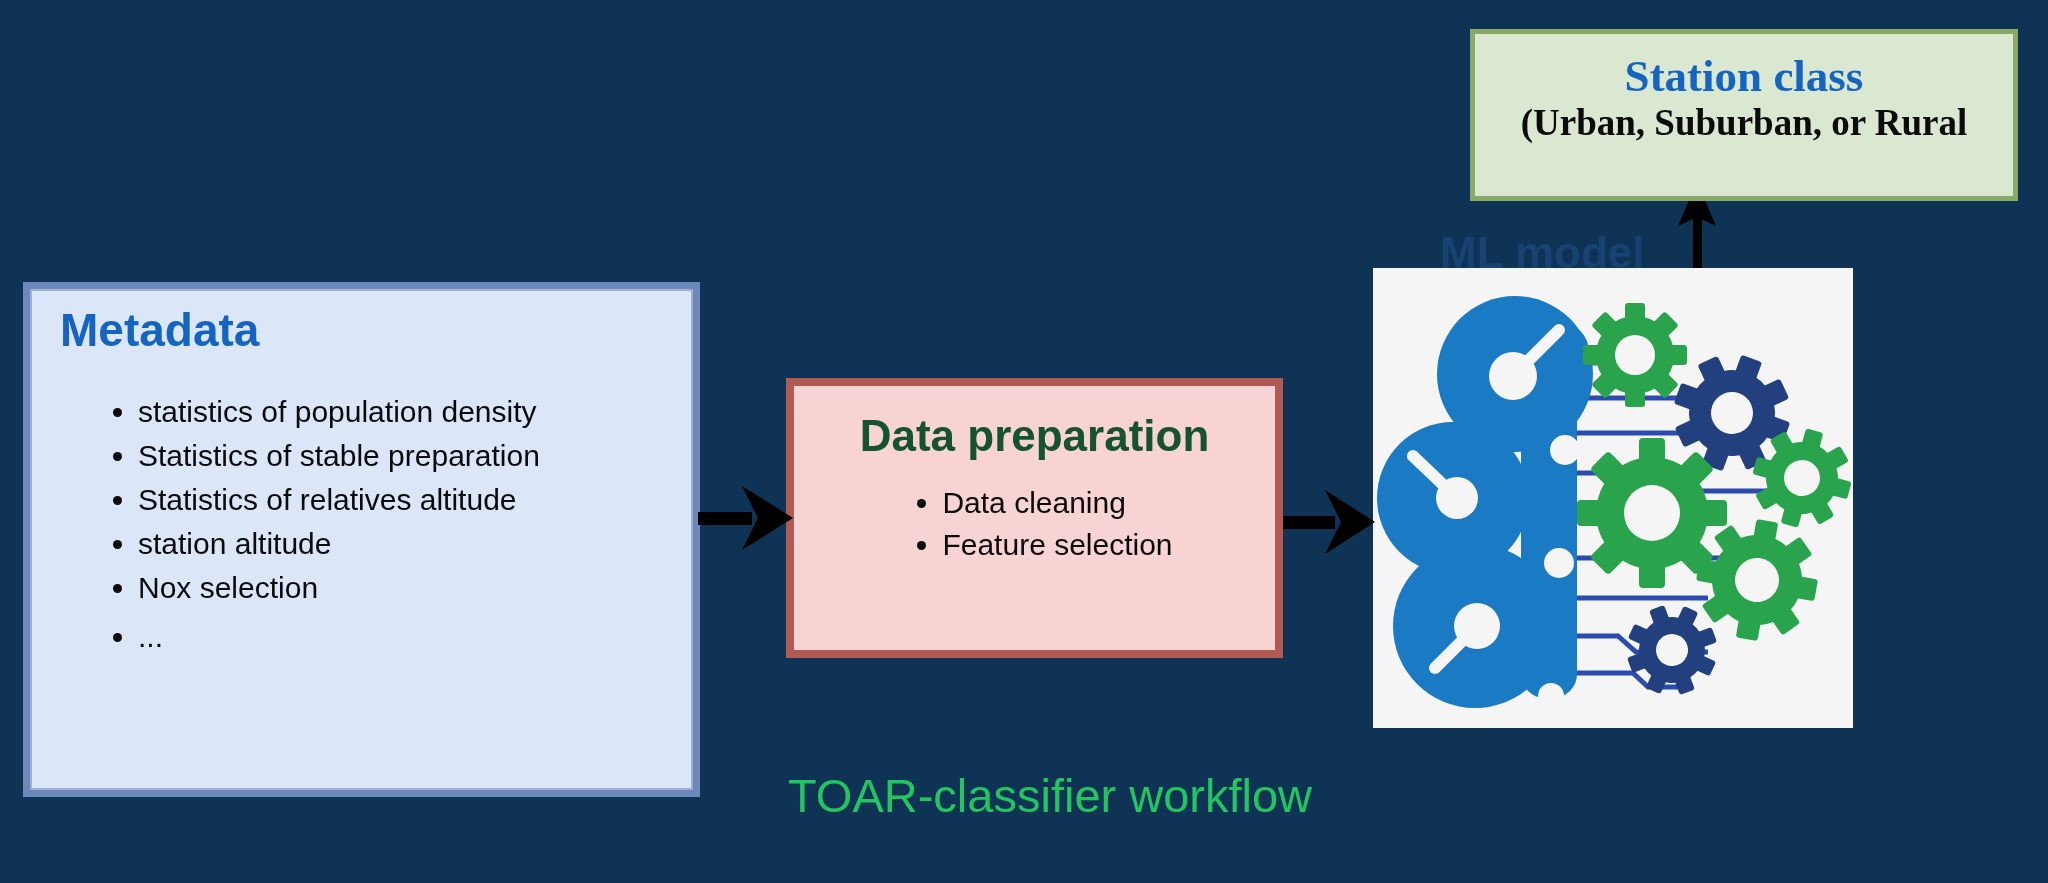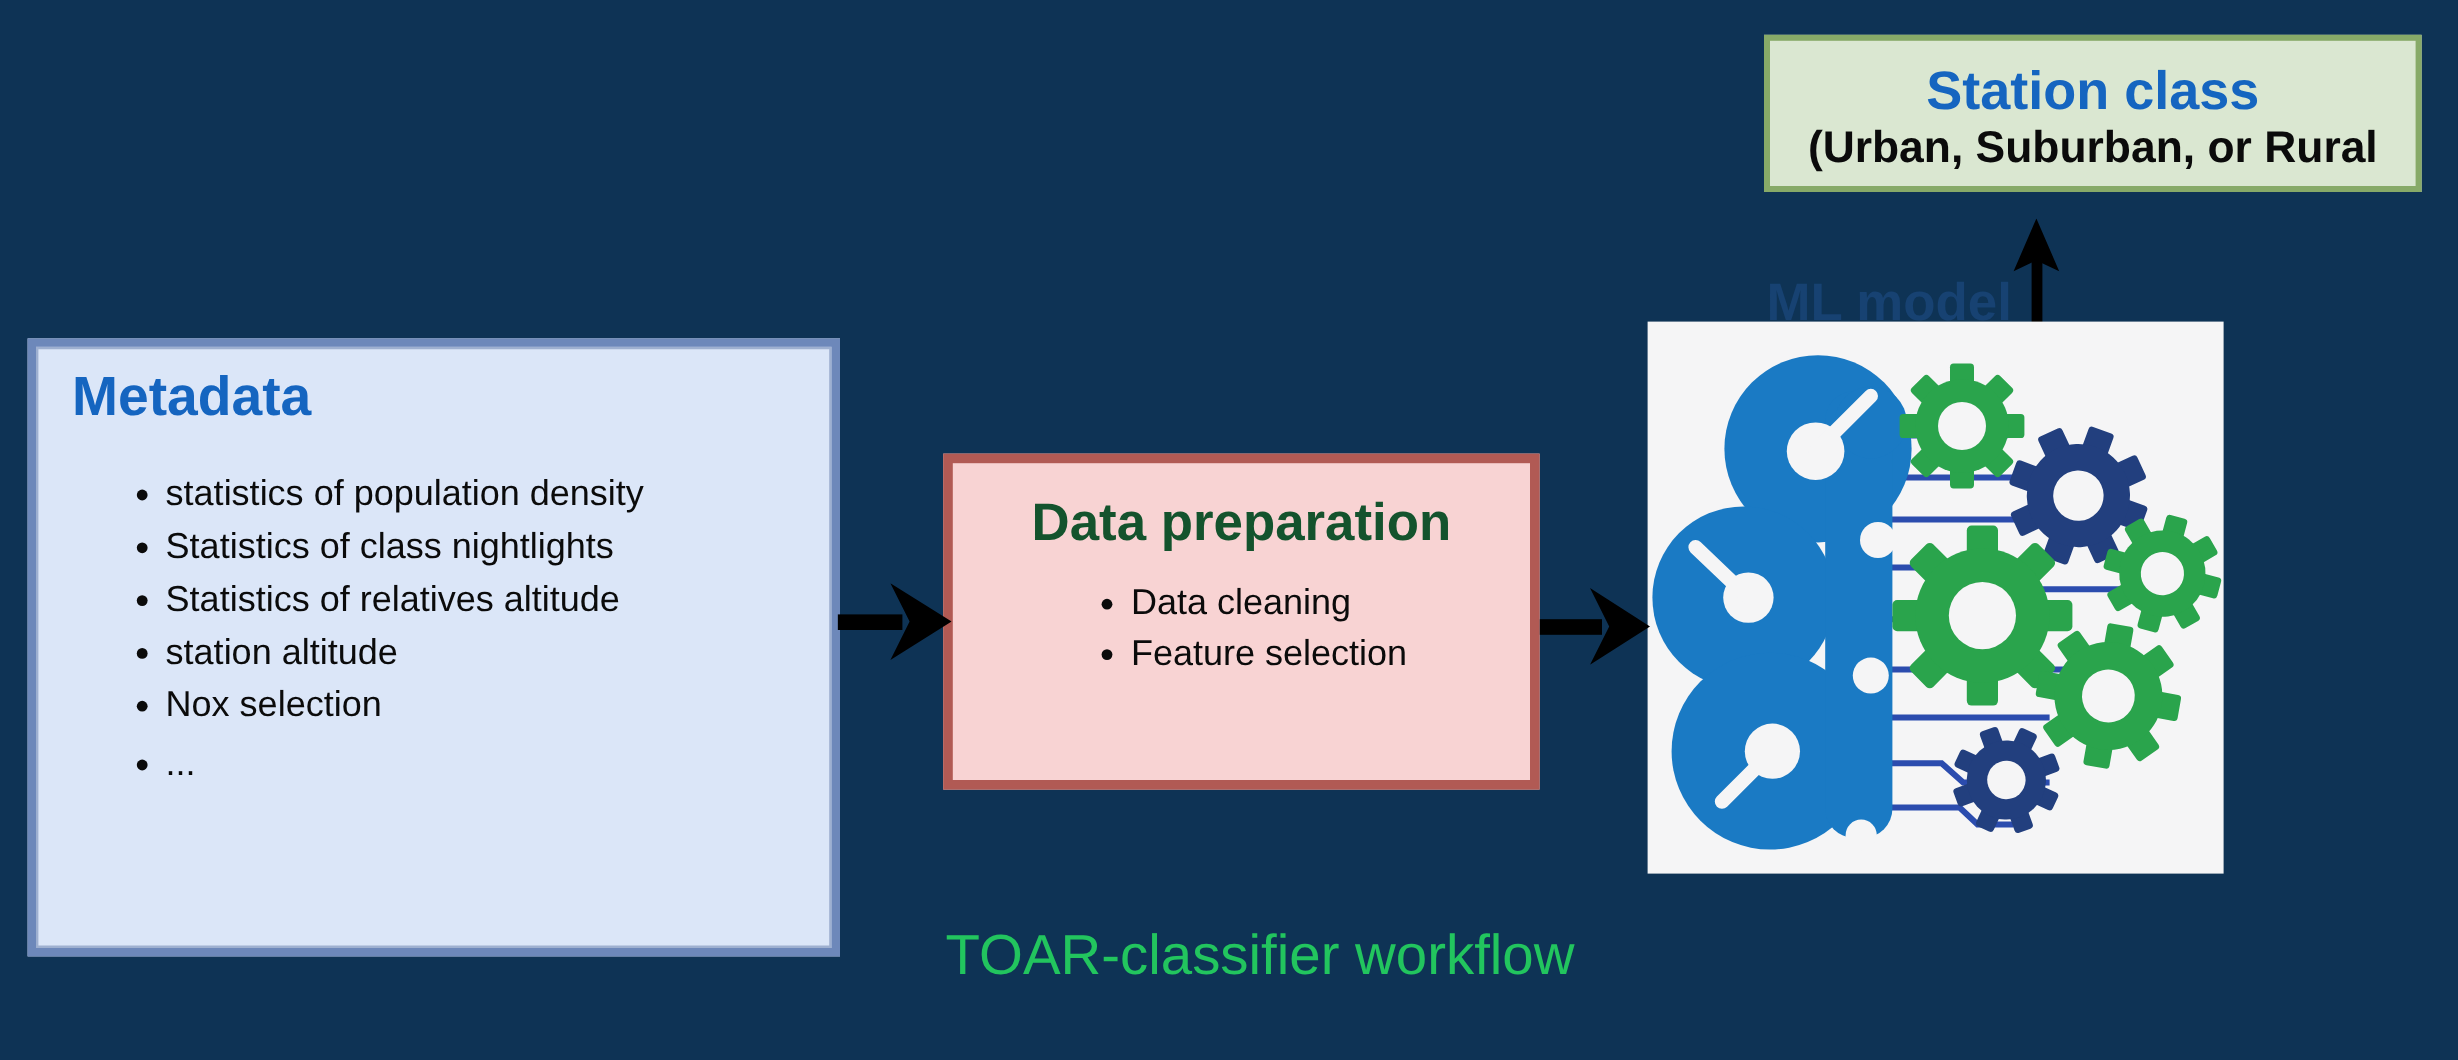--- a/index.html
+++ b/index.html
@@ -58,44 +58,45 @@
     text-align: left;
     margin: 26px 0 0 0;
     padding-left: 46px;
     font-size: 30px;
     color: #0b0b0b;
   }
   .dataprep-box li { margin-bottom: 8px; line-height: 34px; }
 
   
   .station-box {
-    left: 1470px; top: 29px; width: 548px; height: 131px;
+    left: 1470px; top: 29px; width: 548px; height: 172px;
     background: #dae7d1;
     border: 5px solid #87aa68;
     z-index: 2;
     text-align: center;
+    font-family: Liberation Serif, serif;
   }
   .station-box h2 {
     margin: 18px 0 0 0;
     font-size: 45px;
     line-height: 48px;
     color: #1565c0;
     font-weight: bold;
   }
   .station-box .subtitle {
     margin: 2px 0 0 0;
     font-size: 37px;
     line-height: 42px;
     color: #0b0b0b;
     font-weight: bold;
   }
 
   
   .ml-label {
-    left: 1472px; top: 228px; width: 260px;
+    left: 1440px; top: 228px; width: 260px;
     font-size: 44px;
     font-weight: bold;
     color: #174272;
     z-index: 1;
   }
   .ml-panel {
     left: 1373px; top: 268px; width: 480px; height: 460px;
     background: #f5f5f6;
     z-index: 2;
   }
@@ -115,21 +116,21 @@
     z-index: 2;
   }
 </style>
 </head>
 <body>
 
 <div class="abs metadata-box">
   <h2>Metadata</h2>
   <ul>
     <li>statistics of population density</li>
-    <li>Statistics of class nightlights</li>
+    <li>Statistics of stable preparation</li>
     <li>Statistics of relatives altitude</li>
     <li>station altitude</li>
     <li>Nox selection</li>
     <li class="last">...</li>
   </ul>
 </div>
 
 <div class="abs arrow arrow-1">
   <svg width="95" height="64" viewBox="0 0 95 64">
     <rect x="0" y="26" width="54" height="13" fill="#000"></rect>

